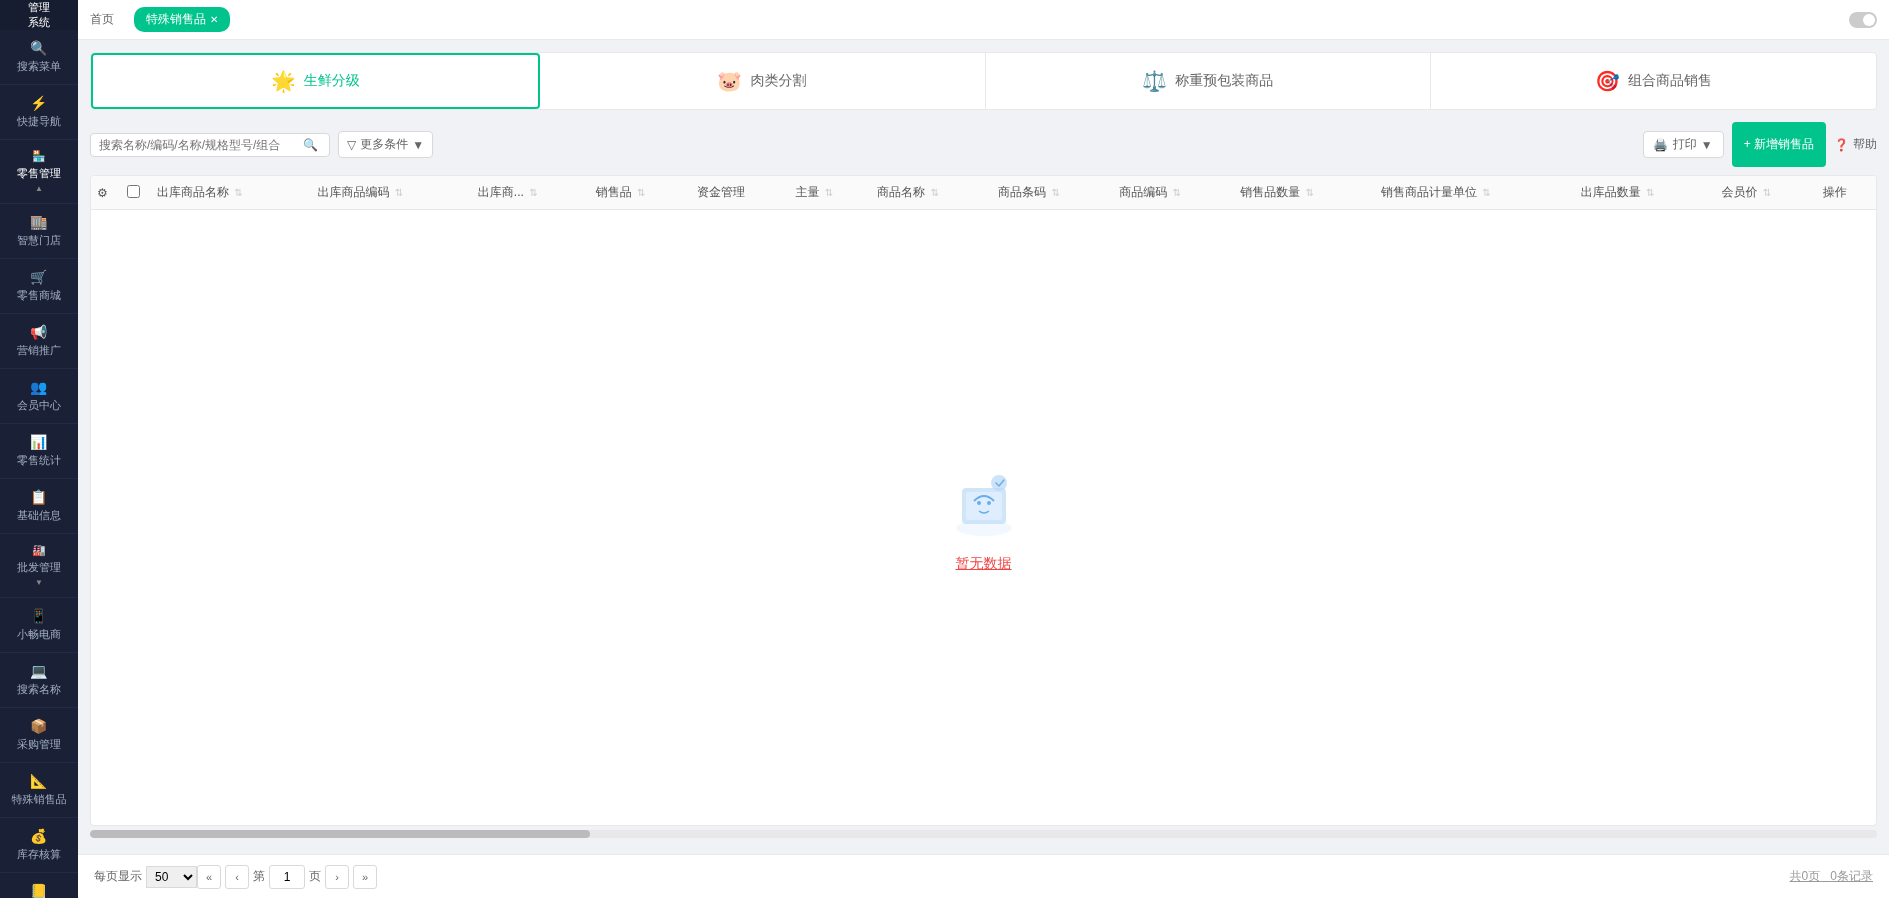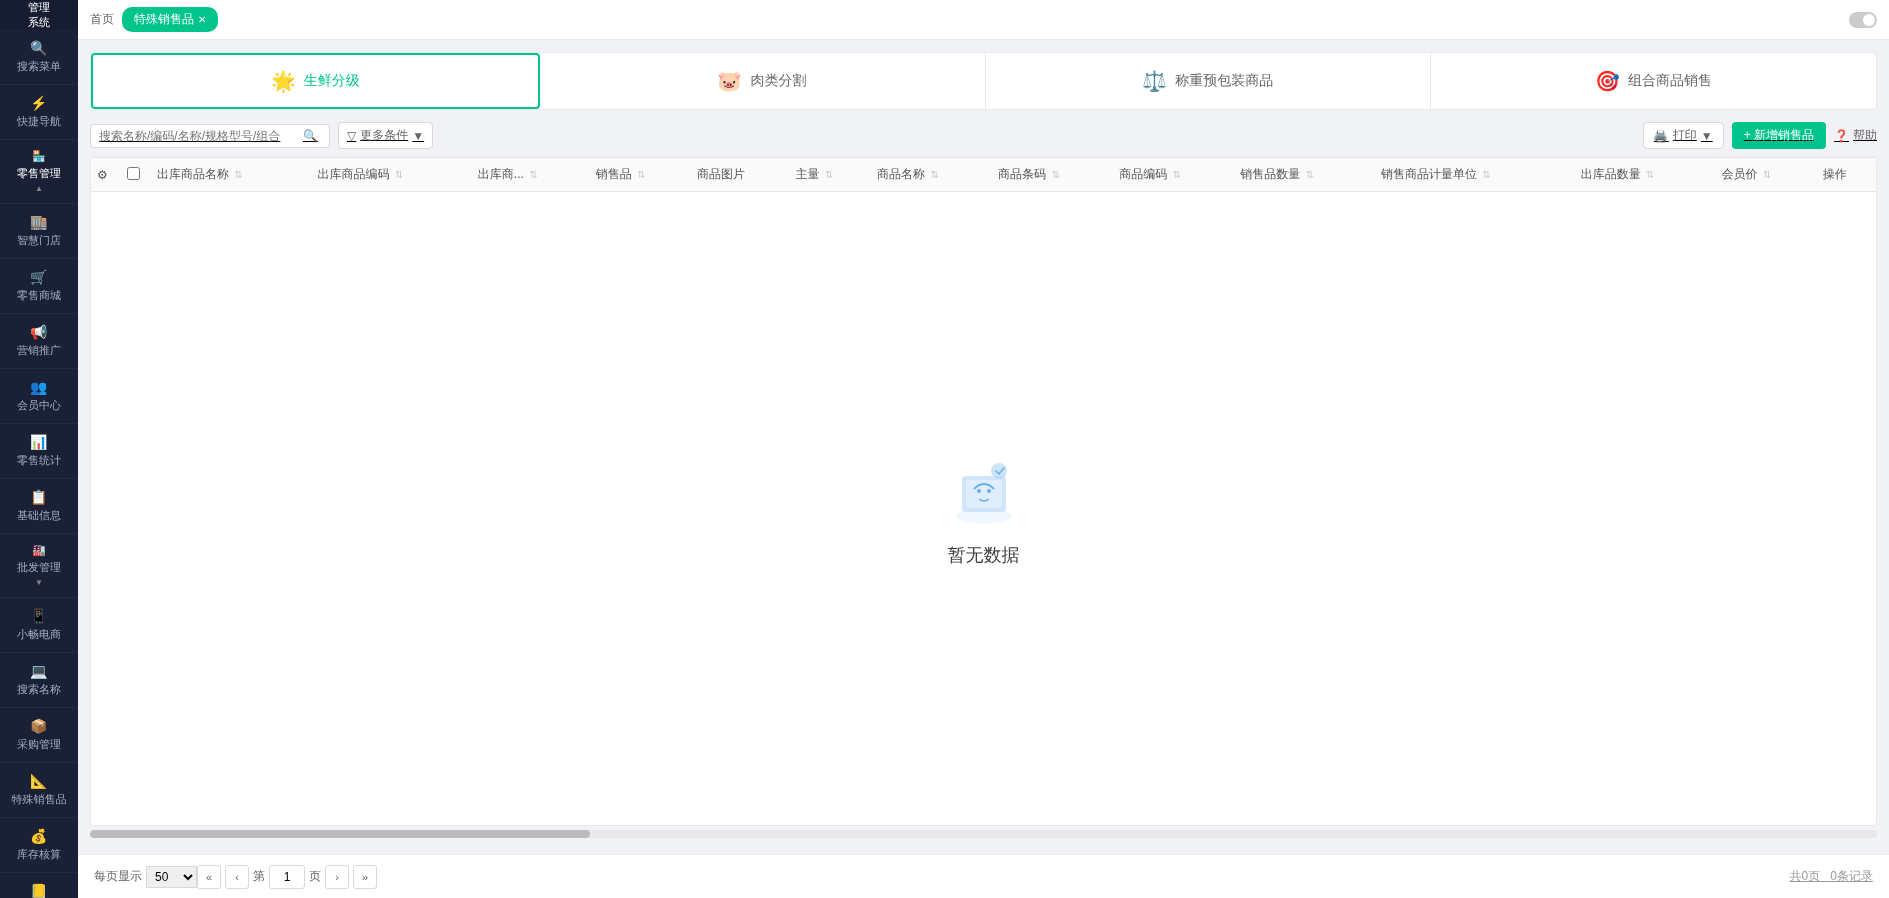--- a/index.html
+++ b/index.html
@@ -64,21 +64,21 @@
     }
 
     
     .top-bar {
       height: 40px;
       background: #fff;
       display: flex;
       align-items: center;
       padding: 8px 12px;
       border-bottom: 1px solid #e8e8e8;
-      gap: 8px;
+      gap: 20px;
       flex-shrink: 0;
     }
     .tab-home {
       font-size: 12px;
       color: #666;
       cursor: pointer;
     }
     .tab-active {
       background: #00c48c;
       color: #fff;
@@ -153,21 +153,20 @@
     }
     .cat-tab .cat-icon { font-size: 20px; }
 
     
     .toolbar {
       display: flex;
       align-items: center;
       margin-bottom: 8px;
       gap: 8px;
       flex-shrink: 0;
-      text-decoration: underline;
     }
     .search-box {
       display: flex;
       align-items: center;
       border: 1px solid #d9d9d9;
       border-radius: 4px;
       padding: 4px 8px;
       gap: 4px;
       background: #fff;
       width: 240px;
@@ -206,21 +205,21 @@
       color: #666;
       font-size: 12px;
       padding: 4px 10px;
       border: 1px solid #d9d9d9;
       border-radius: 4px;
       background: #fff;
     }
     .add-btn {
       background: #00c48c;
       color: #fff;
-      padding: 5px 12px;
+      padding: 14px 12px;
       border-radius: 4px;
       font-size: 12px;
       cursor: pointer;
       display: flex;
       align-items: center;
       gap: 4px;
     }
     .help-btn {
       display: flex;
       align-items: center;
@@ -266,21 +265,21 @@
       flex-direction: column;
       align-items: center;
       justify-content: center;
       padding: 60px 0;
     }
     .empty-icon {
       width: 80px;
       height: 80px;
       margin-bottom: 12px;
     }
-    .empty-text { color: #404040; font-size: 18px; }
+    .empty-text { color: #ef4444; font-size: 14px; text-decoration: underline; }
 
     
     .pagination-bar {
       height: 44px;
       background: #fff;
       border-top: 1px solid #e8e8e8;
       display: flex;
       align-items: center;
       padding: 0 16px;
       gap: 0;
@@ -498,21 +497,21 @@
             </th>
             <th>
               <span>出库商...</span>
               <span class="sort-icon">⇅</span>
             </th>
             <th>
               <span>销售品</span>
               <span class="sort-icon">⇅</span>
             </th>
             <th>
-              <span>商品图片</span>
+              <span>资金管理</span>
             </th>
             <th>
               <span>主量</span>
               <span class="sort-icon">⇅</span>
             </th>
             <th>
               <span>商品名称</span>
               <span class="sort-icon">⇅</span>
             </th>
             <th>

